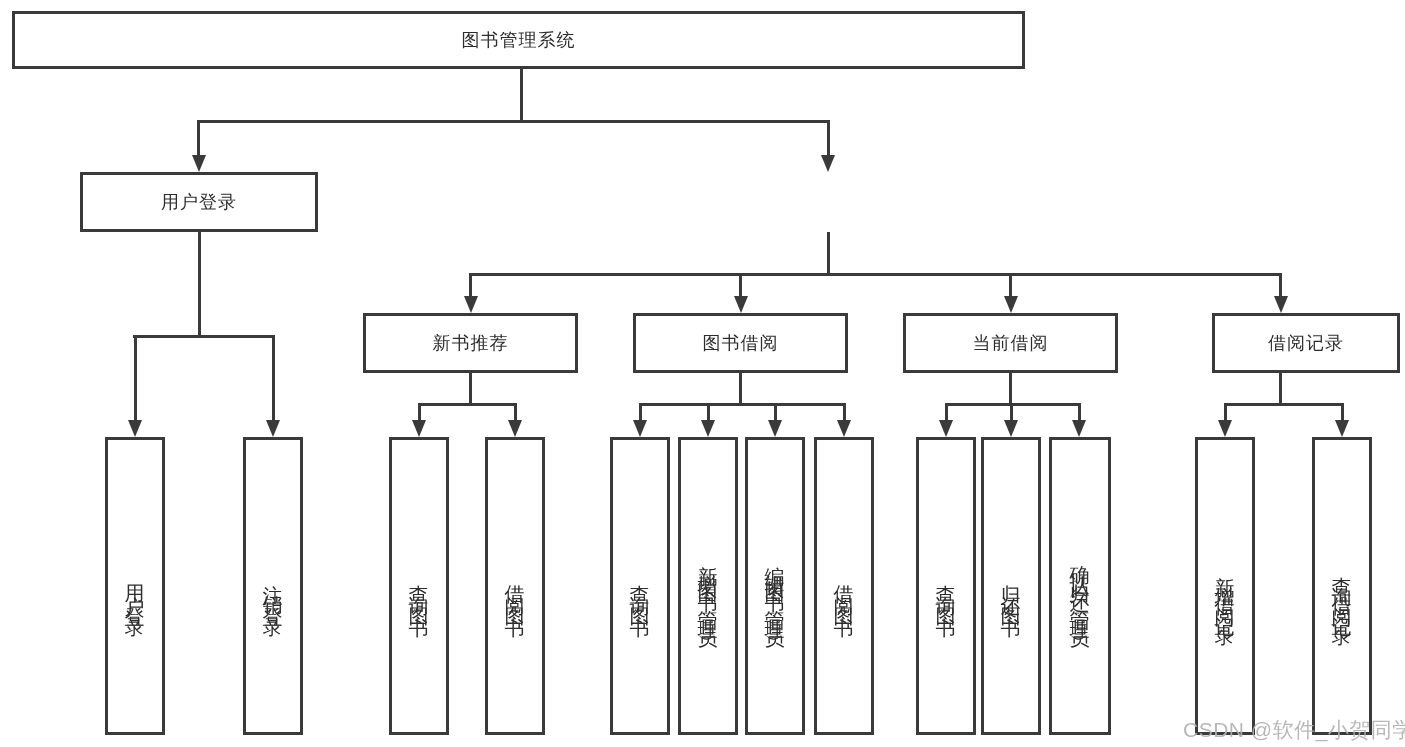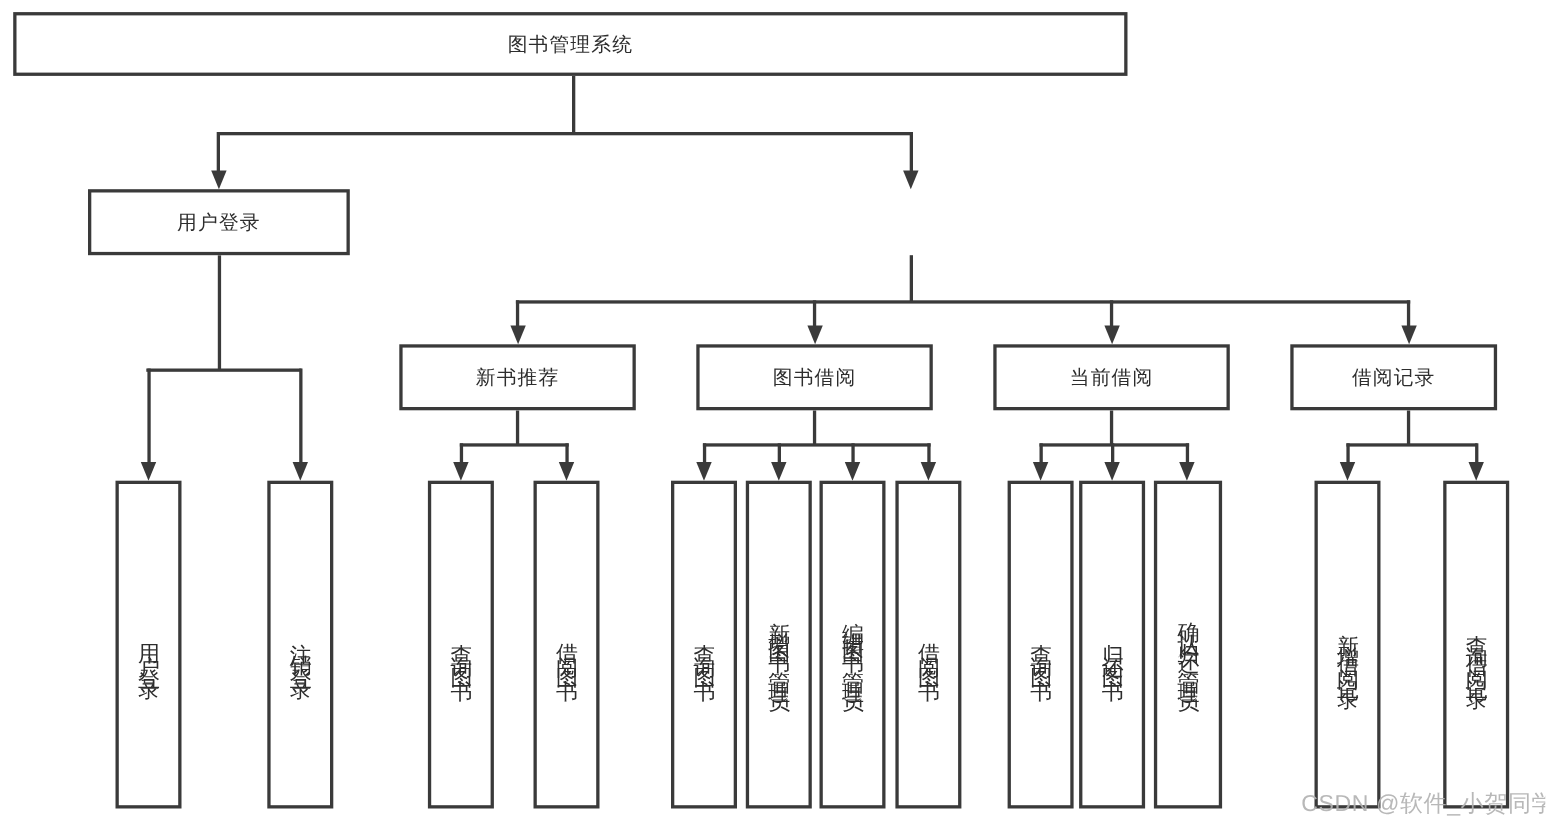--- a/index.html
+++ b/index.html
@@ -75,21 +75,21 @@
 
   <div class="box h" style="left:363px;top:313px;width:215px;height:60px">
     <span>新书推荐</span>
   </div>
   <div class="box h" style="left:903px;top:313px;width:215px;height:60px">
     <span>当前借阅</span>
   </div>
   <div class="box h" style="left:633px;top:313px;width:215px;height:60px">
     <span>图书借阅</span>
   </div>
-  <div class="box h" style="left:1173px;top:313px;width:188px;height:60px">
+  <div class="box h" style="left:1212px;top:313px;width:188px;height:60px">
     <span>借阅记录</span>
   </div>
 
   <div class="vl" style="left:469px;top:373px;height:32px"></div>
   <div class="hl" style="left:418px;top:403px;width:99px"></div>
   <div class="vl" style="left:418px;top:403px;height:19px"></div>
   <div class="ah" style="left:412px;top:420px"></div>
   <div class="vl" style="left:514px;top:403px;height:19px"></div>
   <div class="ah" style="left:508px;top:420px"></div>
 

